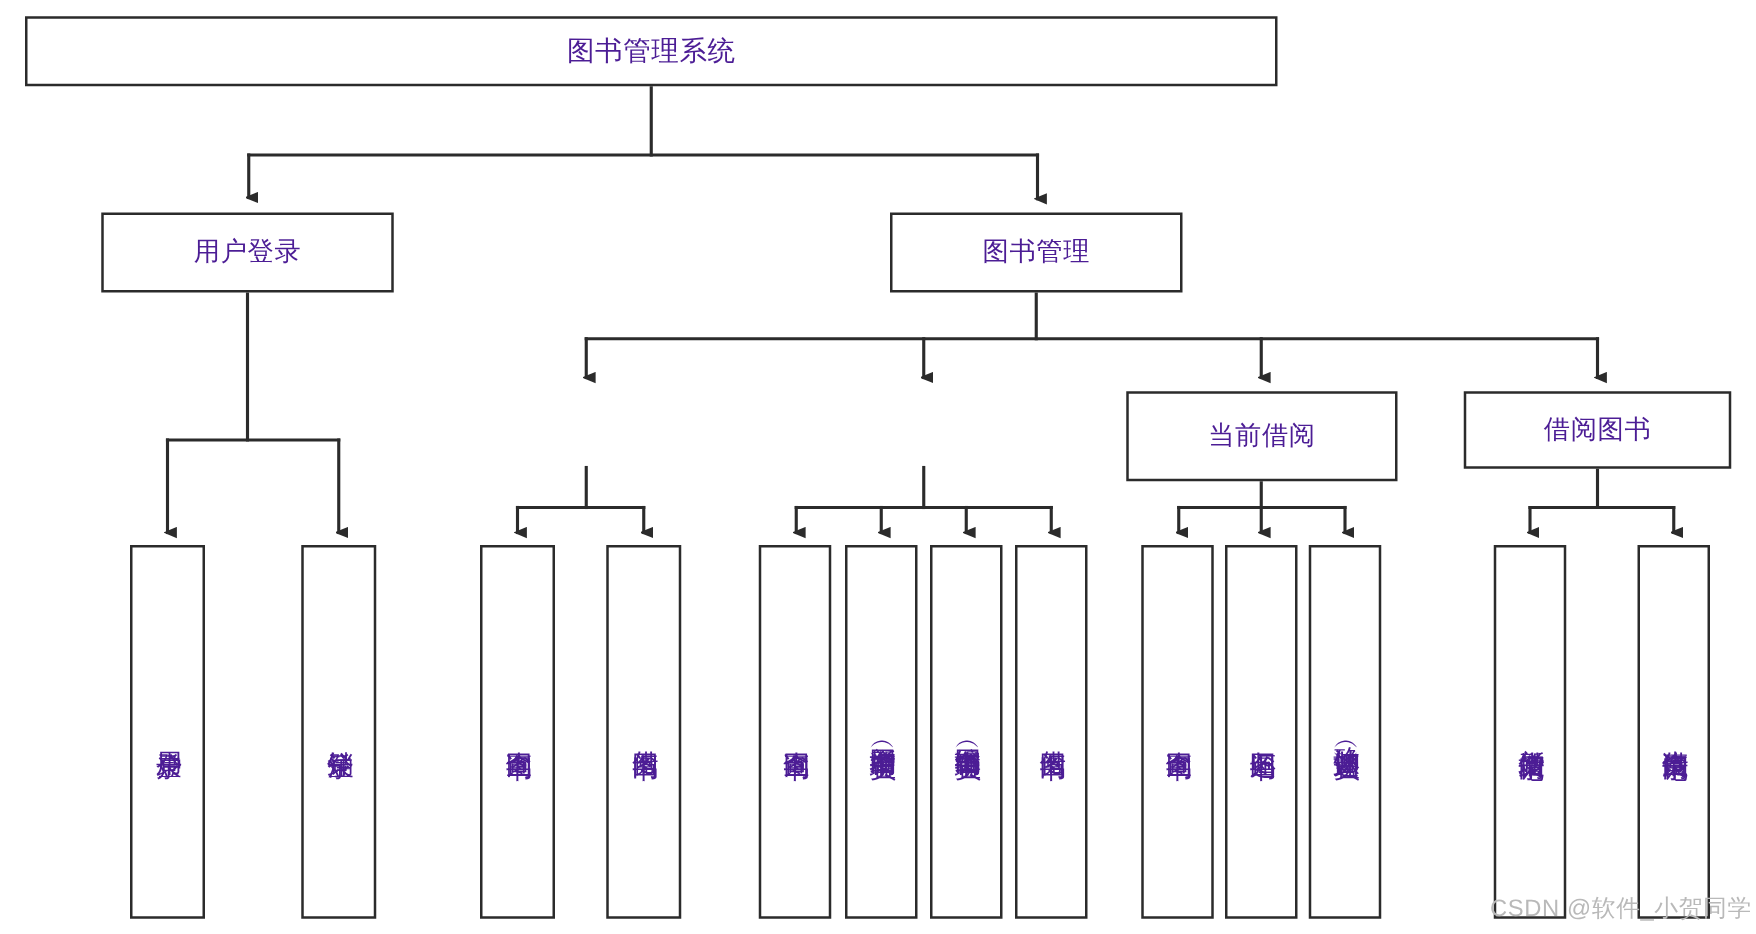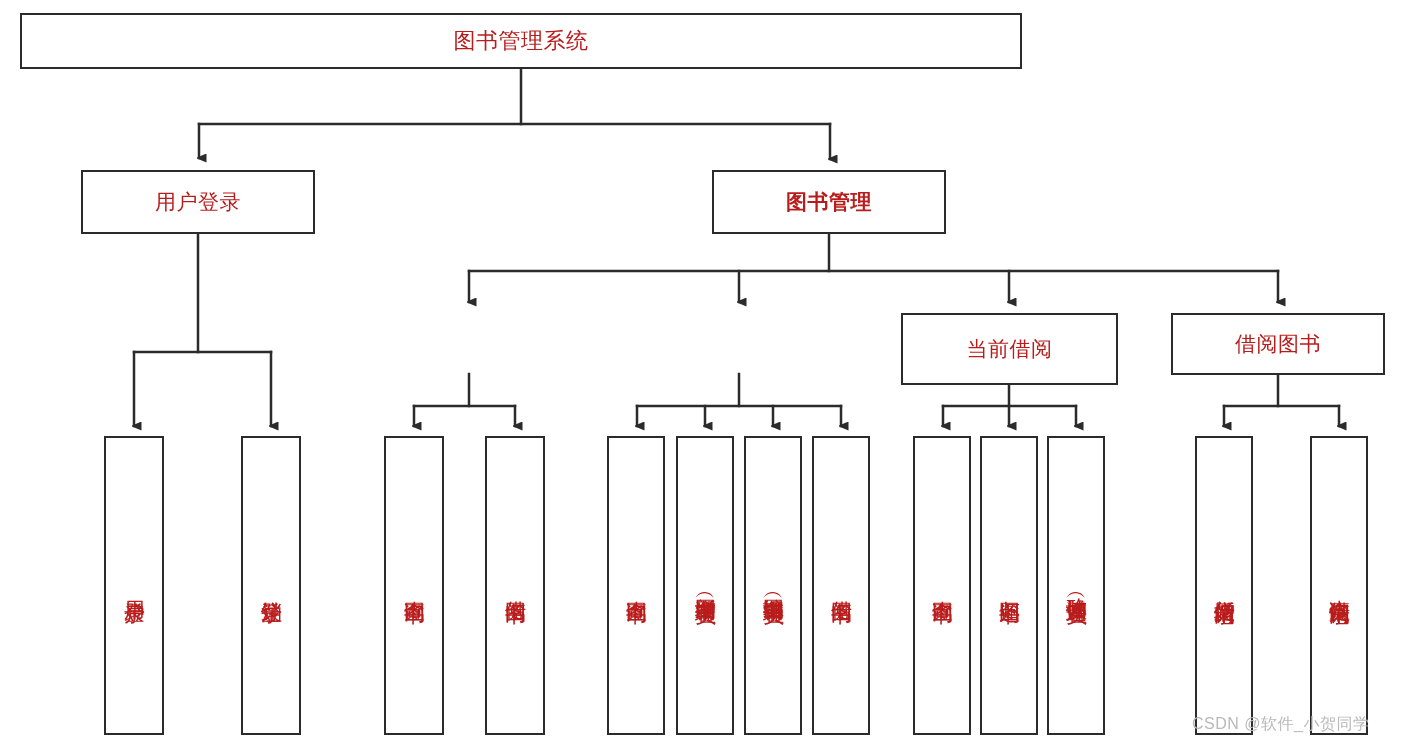--- a/index.html
+++ b/index.html
@@ -33,21 +33,21 @@
     background: #ffffff;
     border: 2.5px solid #2b2b2b;
     display: flex;
     align-items: center;
     justify-content: center;
     z-index: 2;
   }
   .node .label {
     font-size: 21px;
     line-height: 1.12;
-    color: #b91c1c;
+    color: #4c1d95;
     letter-spacing: 0.5px;
     text-align: center;
     white-space: nowrap;
   }
   .node.leaf {
     border-width: 2.5px;
     align-items: center;
     justify-content: center;
     padding: 6px 0;
   }
@@ -60,21 +60,21 @@
     white-space: normal;
     max-height: 100%;
   }
   .node.root .label {
     font-size: 22px;
   }
   .watermark {
     position: absolute;
     z-index: 3;
     color: #b9b9b9;
-    font-size: 16px;
+    font-size: 19px;
     letter-spacing: 0.5px;
     white-space: nowrap;
     user-select: none;
   }
 </style>
 </head>
 <body>
 
 <div id="canvas">
 
@@ -128,21 +128,21 @@
     </g>
   </svg>
 
   <div class="node root" style="left:20px; top:13px; width:1002px; height:56px;">
     <span class="label">图书管理系统</span>
   </div>
 
   <div class="node" style="left:81px; top:170px; width:234px; height:64px;">
     <span class="label">用户登录</span>
   </div>
-  <div class="node" style="left:712px; top:170px; width:234px; height:64px;font-weight:bold;">
+  <div class="node" style="left:712px; top:170px; width:234px; height:64px;">
     <span class="label">图书管理</span>
   </div>
 
   <div class="node" style="left:901px; top:313px; width:217px; height:72px;">
     <span class="label">当前借阅</span>
   </div>
   <div class="node" style="left:1171px; top:313px; width:214px; height:62px;">
     <span class="label">借阅图书</span>
   </div>
 

